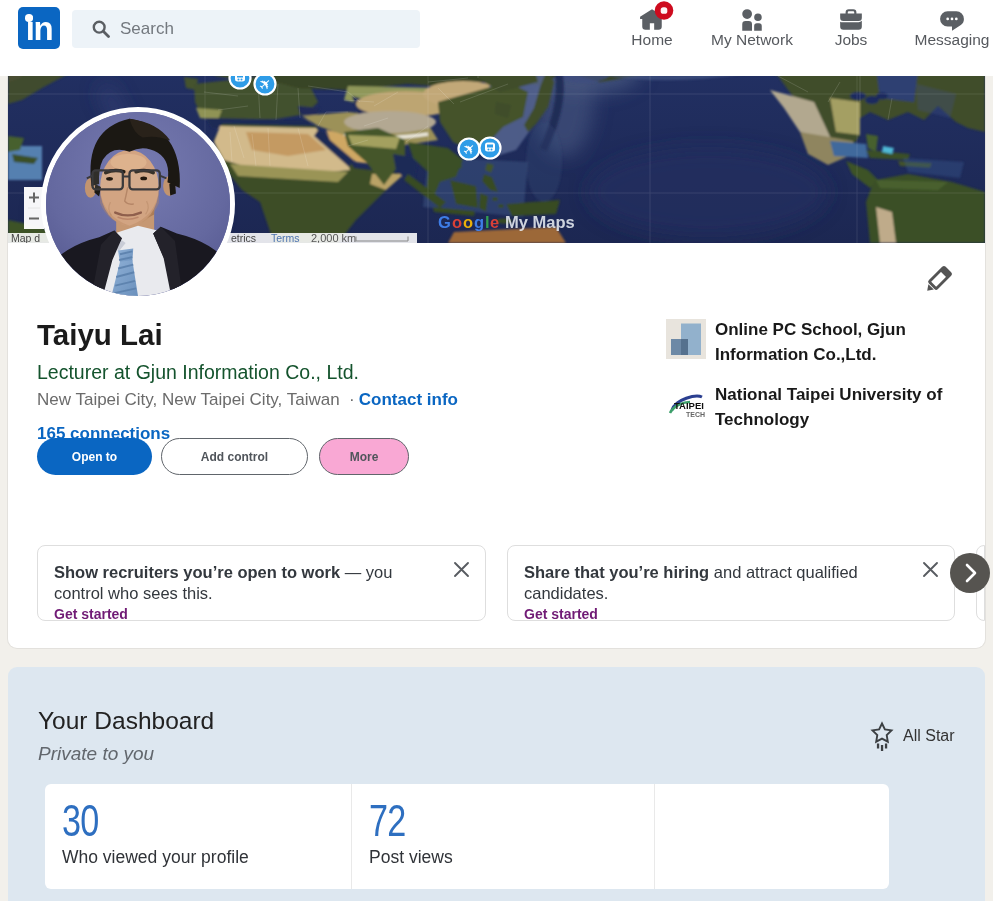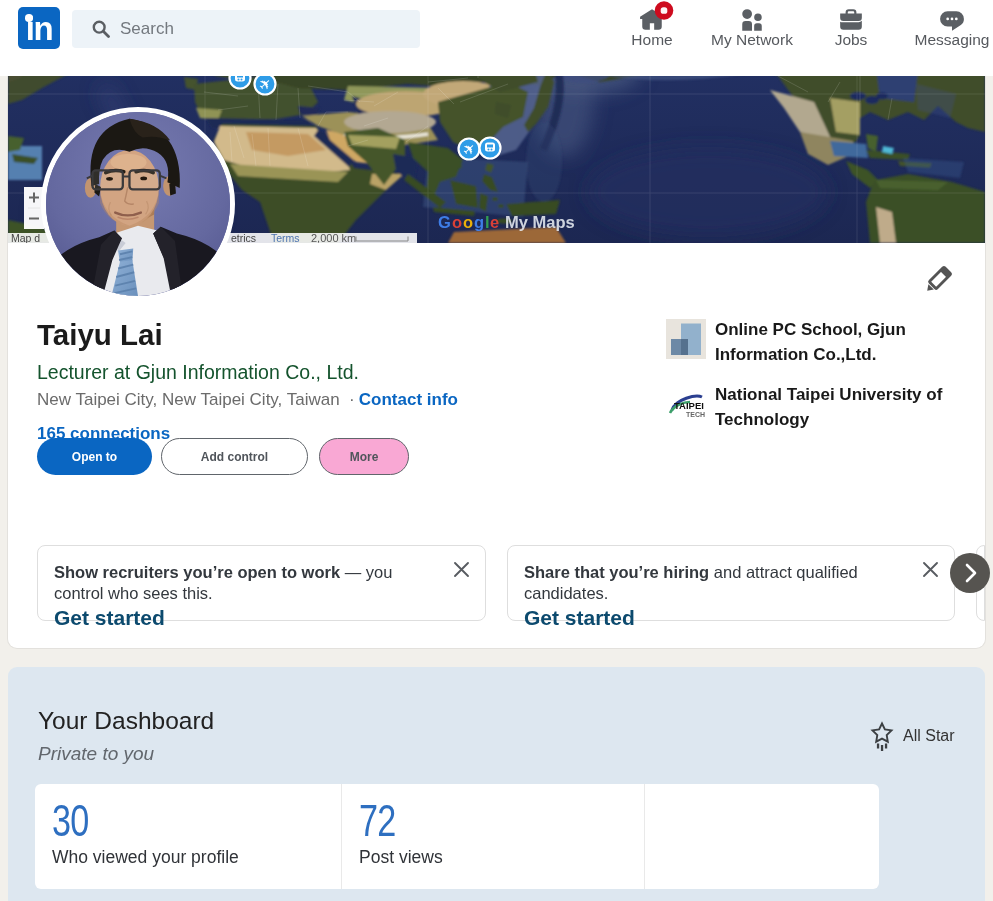--- a/index.html
+++ b/index.html
@@ -33,32 +33,32 @@
   #btn-open { left:37px; width:115px; background:#0a66c2; color:#fff; }
   #btn-add { left:161px; width:147px; border:1.5px solid #60656b; color:#50555b; background:#fff; }
   #btn-more { left:319px; width:90px; border:1.5px solid #60656b; color:#50555b; background:#f9a8d4; }
 
   .corow { position:absolute; left:666px; width:320px; }
   .corow .lg { position:absolute; left:0; top:2px; width:40px; height:40px; }
   .corow .tx { position:absolute; left:49px; top:0; width:270px; font-size:17px; font-weight:bold; color:#191919; line-height:25px; }
 
   .promo { position:absolute; top:525px; height:76px; background:#fff; border:1px solid #dedede; border-radius:8px;margin-top:20px; }
   .promo .body { position:absolute; left:16px; top:16px; width:372px; font-size:16.5px; line-height:21.3px; color:#33383e; }
-  .promo .gs { position:absolute; left:16px; top:60px; font-size:21px; font-weight:bold; color:#0c4a6e; }
+  .promo .gs { position:absolute; left:16px; top:60px; font-size:14px; font-weight:bold; color:#701a75; }
   .promo svg.x { position:absolute; right:15px; top:15px; }
   #chevbtn { position:absolute; left:950px; top:553px; width:40px; height:40px; border-radius:50%; background:#565450; }
   #chevbtn svg { position:absolute; left:12px; top:10px; }
 
   
   #dash { position:absolute; left:8px; top:667px; width:977px; height:234px; background:#dde7f0; border-radius:9px 9px 0 0; }
   #dash h2 { position:absolute; left:30px; top:40px; font-size:24.5px; font-weight:normal; color:#222; }
   #dash .priv { position:absolute; left:30px; top:76px; font-size:19px; font-style:italic; color:#62676d; }
   #allstar { position:absolute; left:858px; top:54px; }
   #allstar span { position:absolute; left:37px; top:6px; font-size:16px; color:#333; white-space:nowrap; }
-  #statcard { position:absolute; left:27px; top:117px; width:844px; height:105px; background:#fff; border-radius:6px;text-decoration:underline; }
+  #statcard { position:absolute; left:37px; top:117px; width:844px; height:105px; background:#fff; border-radius:6px;text-decoration:underline; }
   .stat { position:absolute; top:0; height:105px; }
   .stat .num { position:absolute; left:17px; top:14px; font-size:45px; line-height:45px; letter-spacing:-1px; color:#2e6fc0; transform:scaleX(0.76); transform-origin:0 0; }
   .stat .cap { position:absolute; left:17px; top:63px; font-size:17.5px; color:#303338; white-space:nowrap; }
 </style>
 </head>
 <body>
 
 <div id="maincard"></div>
 
 <div id="mapwrap">

